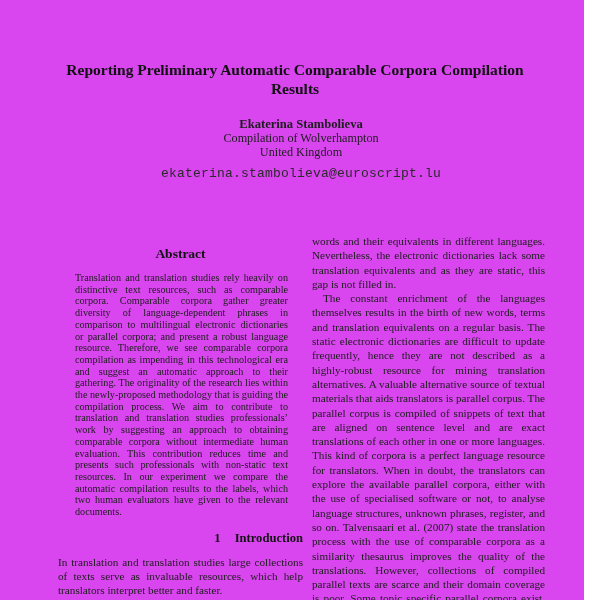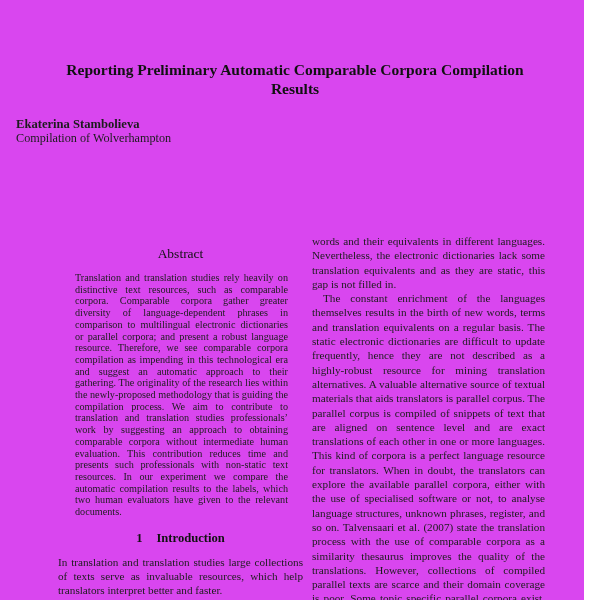--- a/index.html
+++ b/index.html
@@ -19,23 +19,23 @@
     right: 56px;
     text-align: center;
     font-weight: bold;
     font-size: 15.5px;
     line-height: 19px;
     color: #111111;
   }
   .authors {
     position: absolute;
     top: 117px;
-    left: 16px;
+    left: 9px;
     width: 100%;
-    text-align: left;
+    text-align: center;
     font-size: 12.2px;
     line-height: 14.2px;
   }
   .author-name { font-weight: bold; font-size: 12.6px; }
   .author-email {
     margin-top: 7px;
     font-family: "Liberation Mono", "DejaVu Sans Mono", monospace;
     font-size: 13px;
     letter-spacing: 0.2px;
     color: #2a2a2a;
@@ -45,36 +45,36 @@
     top: 234px;
     bottom: 0;
     overflow: hidden;
     text-align: justify;
   }
   .col-left  { left: 58px;  width: 245px; }
   .col-right { left: 312px; width: 233px; }
   .abstract-heading {
     margin-top: 12px;
     text-align: center;
-    font-weight: normal;
+    font-weight: bold;
     font-size: 13.5px;
     color: #111111;
   }
   .abstract-text {
     margin: 10px 15px 0 17px;
     font-size: 10.2px;
     line-height: 11.7px;
     text-align: justify;
   }
   .section-heading {
     margin-top: 13px;
     font-weight: bold;
     font-size: 12.6px;
     color: #111111;
-    text-align: center;
+    text-align: right;
   }
   .section-number { display: inline-block; margin-right: 14px; }
   .body-par {
     margin: 9px 0 0 0;
     font-size: 11.2px;
     line-height: 14.3px;
     text-align: justify;
   }
   .body-par.first { margin-top: 2px; }
   .indent { text-indent: 11px; }
@@ -83,20 +83,22 @@
 </head>
 <body>
 
 <div class="page">
 
   <div class="title">Reporting Preliminary Automatic Comparable Corpora Compilation Results</div>
 
   <div class="authors">
     <div class="author-name">Ekaterina Stambolieva</div>
     <div>Compilation of Wolverhampton</div>
+    <div>United Kingdom</div>
+    <div class="author-email">ekaterina.stambolieva@euroscript.lu</div>
   </div>
 
   <div class="col col-left">
     <div class="abstract-heading">Abstract</div>
     <div class="abstract-text">Translation and translation studies rely heavily on distinctive text resources, such as comparable corpora. Comparable corpora gather greater diversity of language-dependent phrases in comparison to multilingual electronic dictionaries or parallel corpora; and present a robust language resource. Therefore, we see comparable corpora compilation as impending in this technological era and suggest an automatic approach to their gathering. The originality of the research lies within the newly-proposed methodology that is guiding the compilation process. We aim to contribute to translation and translation studies professionals’ work by suggesting an approach to obtaining comparable corpora without intermediate human evaluation. This contribution reduces time and presents such professionals with non-static text resources. In our experiment we compare the automatic compilation results to the labels, which two human evaluators have given to the relevant documents.</div>
     <div class="section-heading">
       <span class="section-number">1</span><span>Introduction</span>
     </div>
     <div class="body-par">In translation and translation studies large collections of texts serve as invaluable resources, which help translators interpret better and faster.</div>
   </div>

